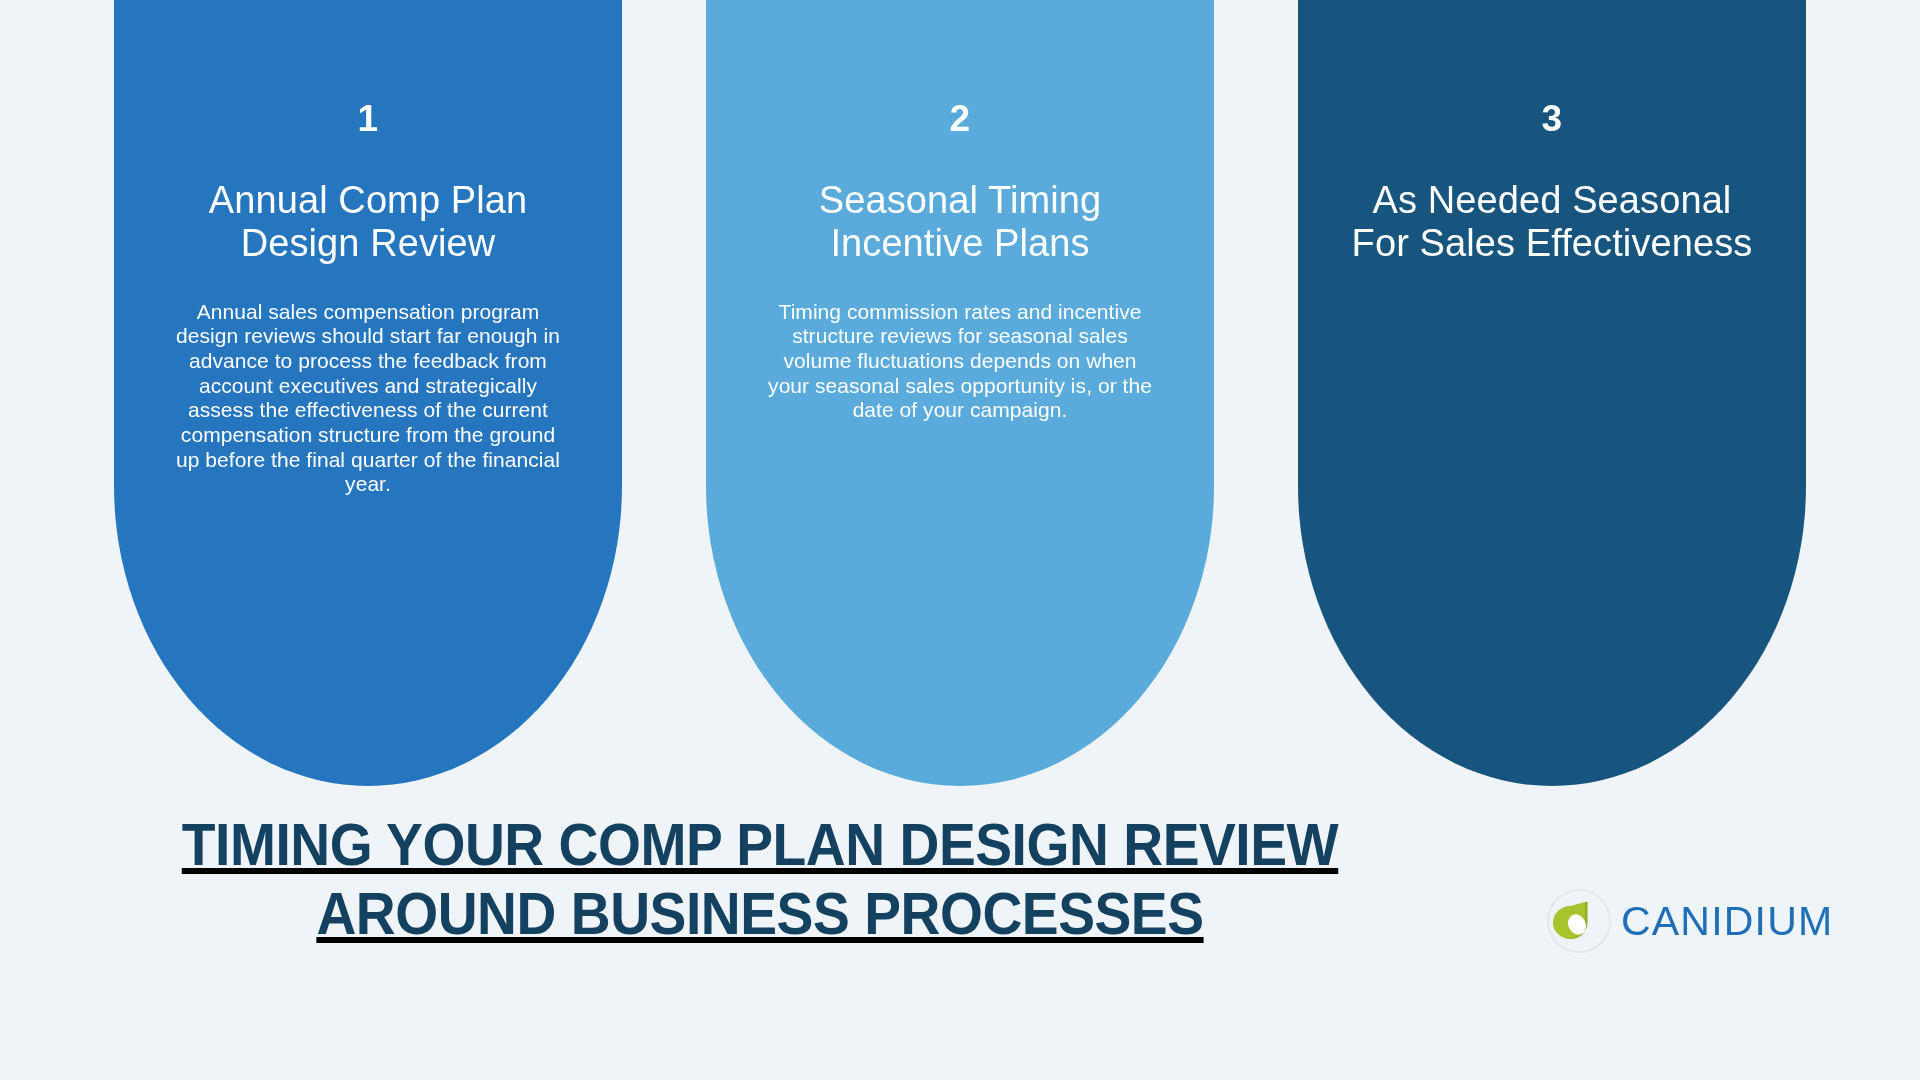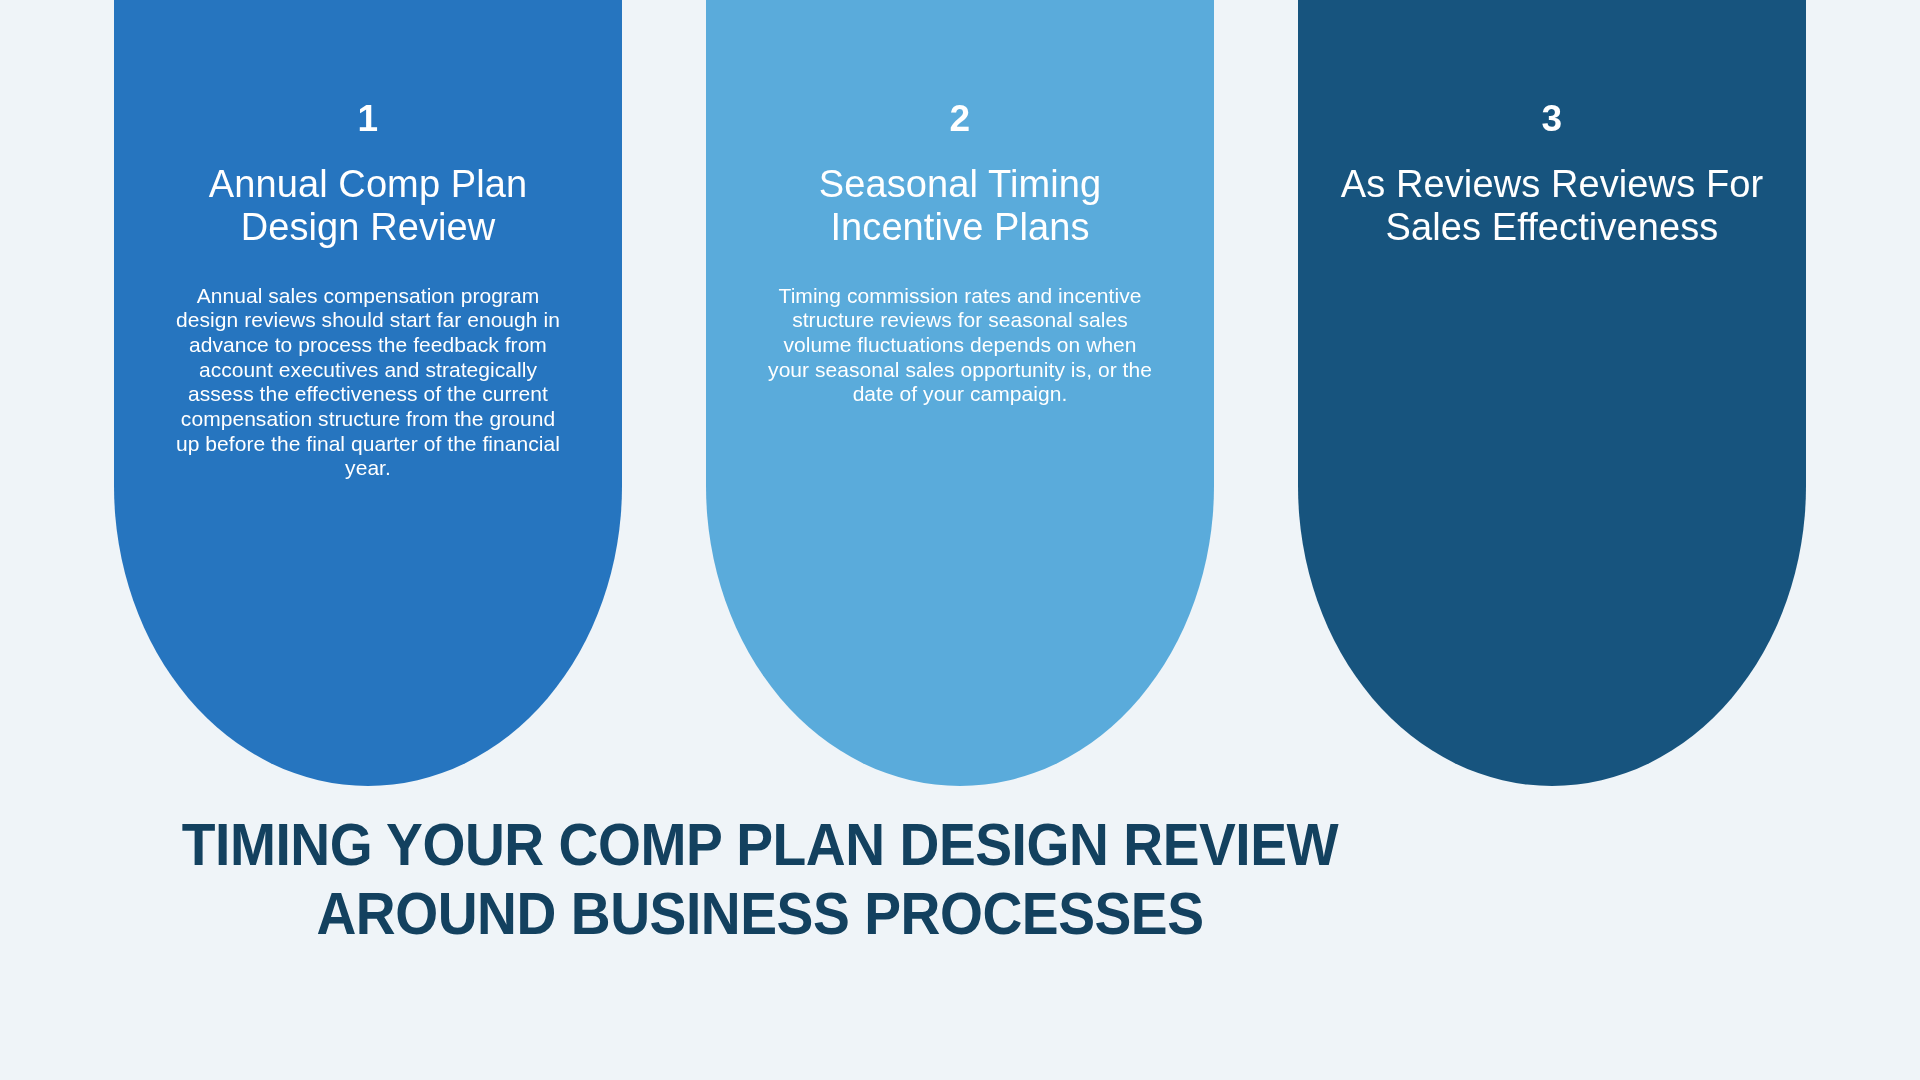--- a/index.html
+++ b/index.html
@@ -38,40 +38,41 @@
     text-align:center;
   }
   .card-number {
     margin-top:100px;
     font-size:37px;
     font-weight:bold;
     line-height:1;
     letter-spacing:.3px;
   }
   .card-title {
-    margin-top:26px;
+    margin-top:42px;
     font-size:38px;
     font-weight:400;
     line-height:1.14;
     letter-spacing:.1px;
   }
   .card-body {
     margin-top:34px;
     font-size:21px;
     font-weight:400;
     line-height:1.175;
     letter-spacing:.05px;
     max-width:392px;
   }
 
   
   .footer {
     position:absolute;
     left:0; top:810px;
     width:1520px;
+    text-decoration:underline;
   }
   .headline {
     text-align:center;
     color:#13415f;
     font-family:"Liberation Sans Narrow","Liberation Sans", sans-serif;
     font-weight:bold;
     font-size:60px;
     line-height:1.15;
     letter-spacing:-0.5px;
     transform:scaleX(0.92);
@@ -114,26 +115,35 @@
     </div>
 
     <div class="card" style="background:#5aabdb">
       <div class="card-number">2</div>
       <div class="card-title">Seasonal Timing Incentive Plans</div>
       <div class="card-body">Timing commission rates and incentive structure reviews for seasonal sales volume fluctuations depends on when your seasonal sales opportunity is, or the date of your campaign.</div>
     </div>
 
     <div class="card" style="background:#17547e">
       <div class="card-number">3</div>
-      <div class="card-title">As Reviews Reviews For Sales Effectiveness</div>
+      <div class="card-title">As Needed Seasonal For Sales Effectiveness</div>
     </div>
 
   </div>
 
   <div class="footer">
     <div class="headline">
       <span class="line">TIMING YOUR COMP PLAN DESIGN REVIEW</span>
       <span class="line">AROUND BUSINESS PROCESSES</span>
     </div>
   </div>
 
+  <div class="logo">
+    <svg class="logo-mark" viewBox="0 0 66 66">
+      <circle cx="33" cy="33" r="31" fill="none" stroke="#e3e8ec" stroke-width="2.2"></circle>
+      <path d="M41.5 13.5 L41.5 34.5 A16.5 16.5 0 1 1 25 18 Z" fill="#8fae22"></path>
+      <path d="M39 14.5 L39 34.5 A16 16 0 1 1 23 18.5 Z" fill="#a8c42c"></path>
+      <ellipse cx="31" cy="36.5" rx="8.6" ry="10.6" transform="rotate(-28 31 36.5)" fill="#ffffff"></ellipse>
+    </svg>
+    <span class="logo-word">CANIDIUM</span>
+  </div>
 
 </div>
 
 </body></html>

